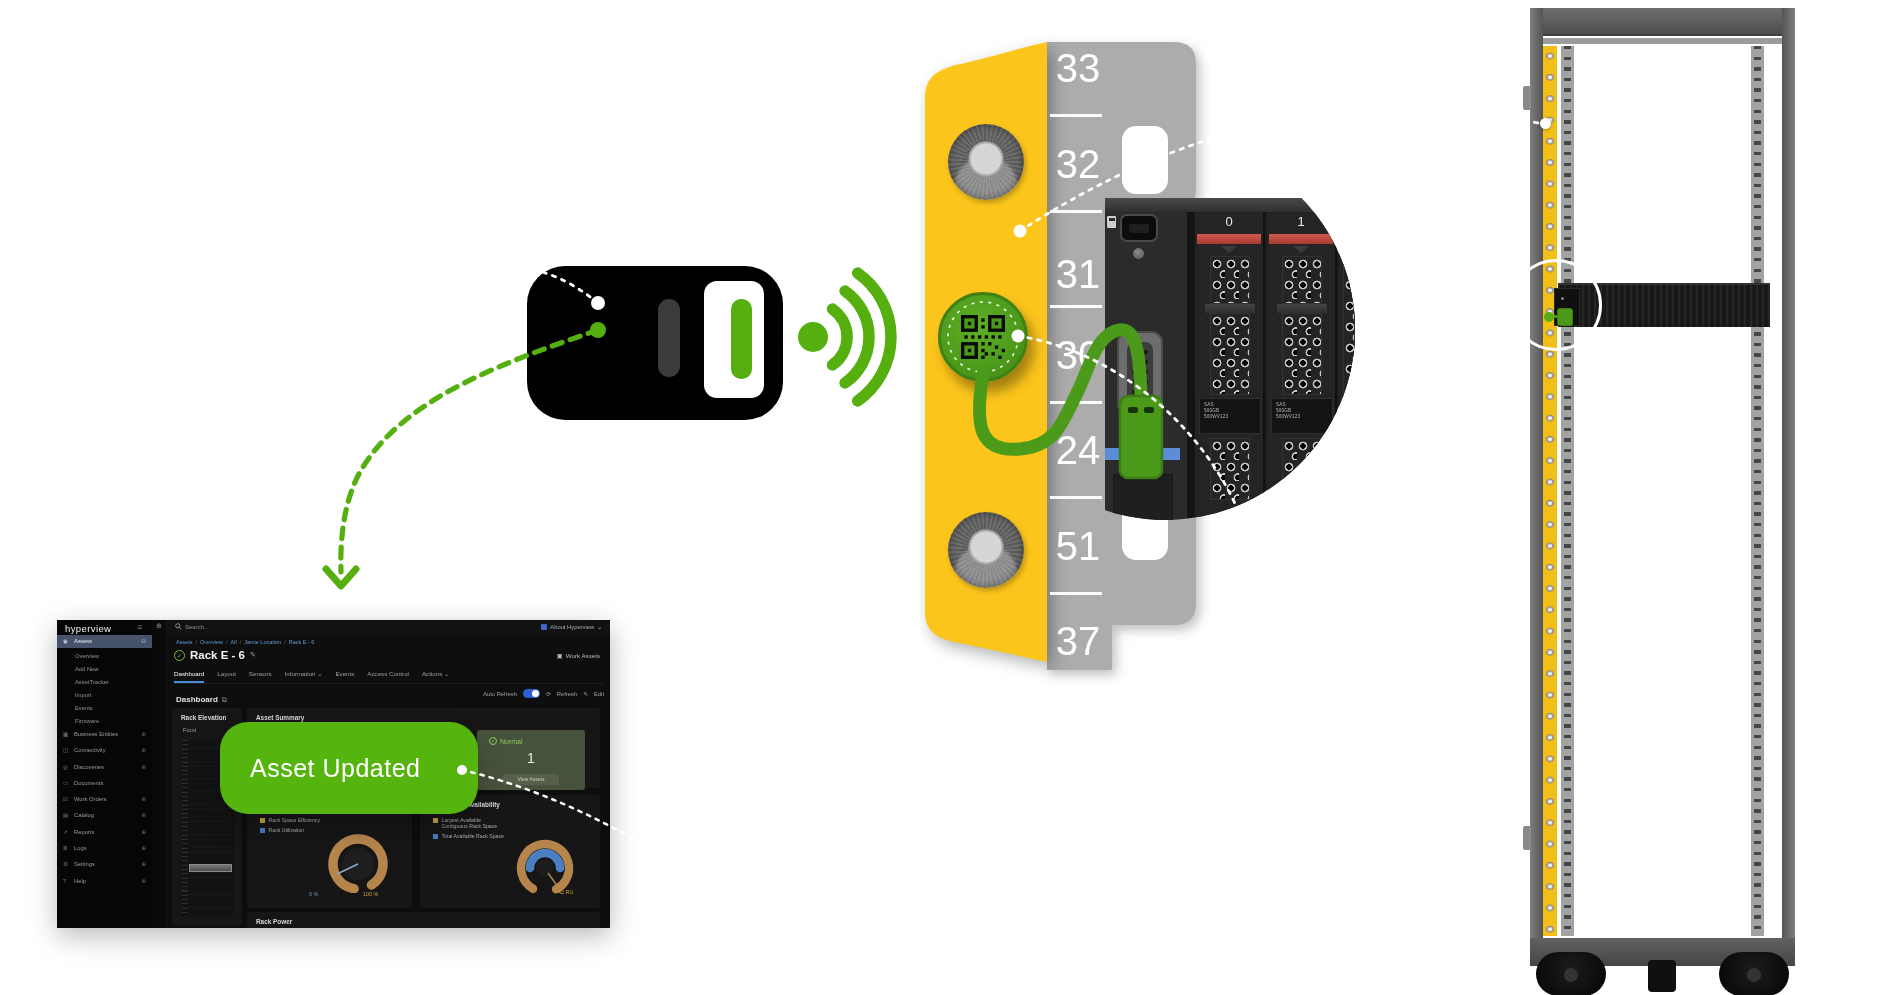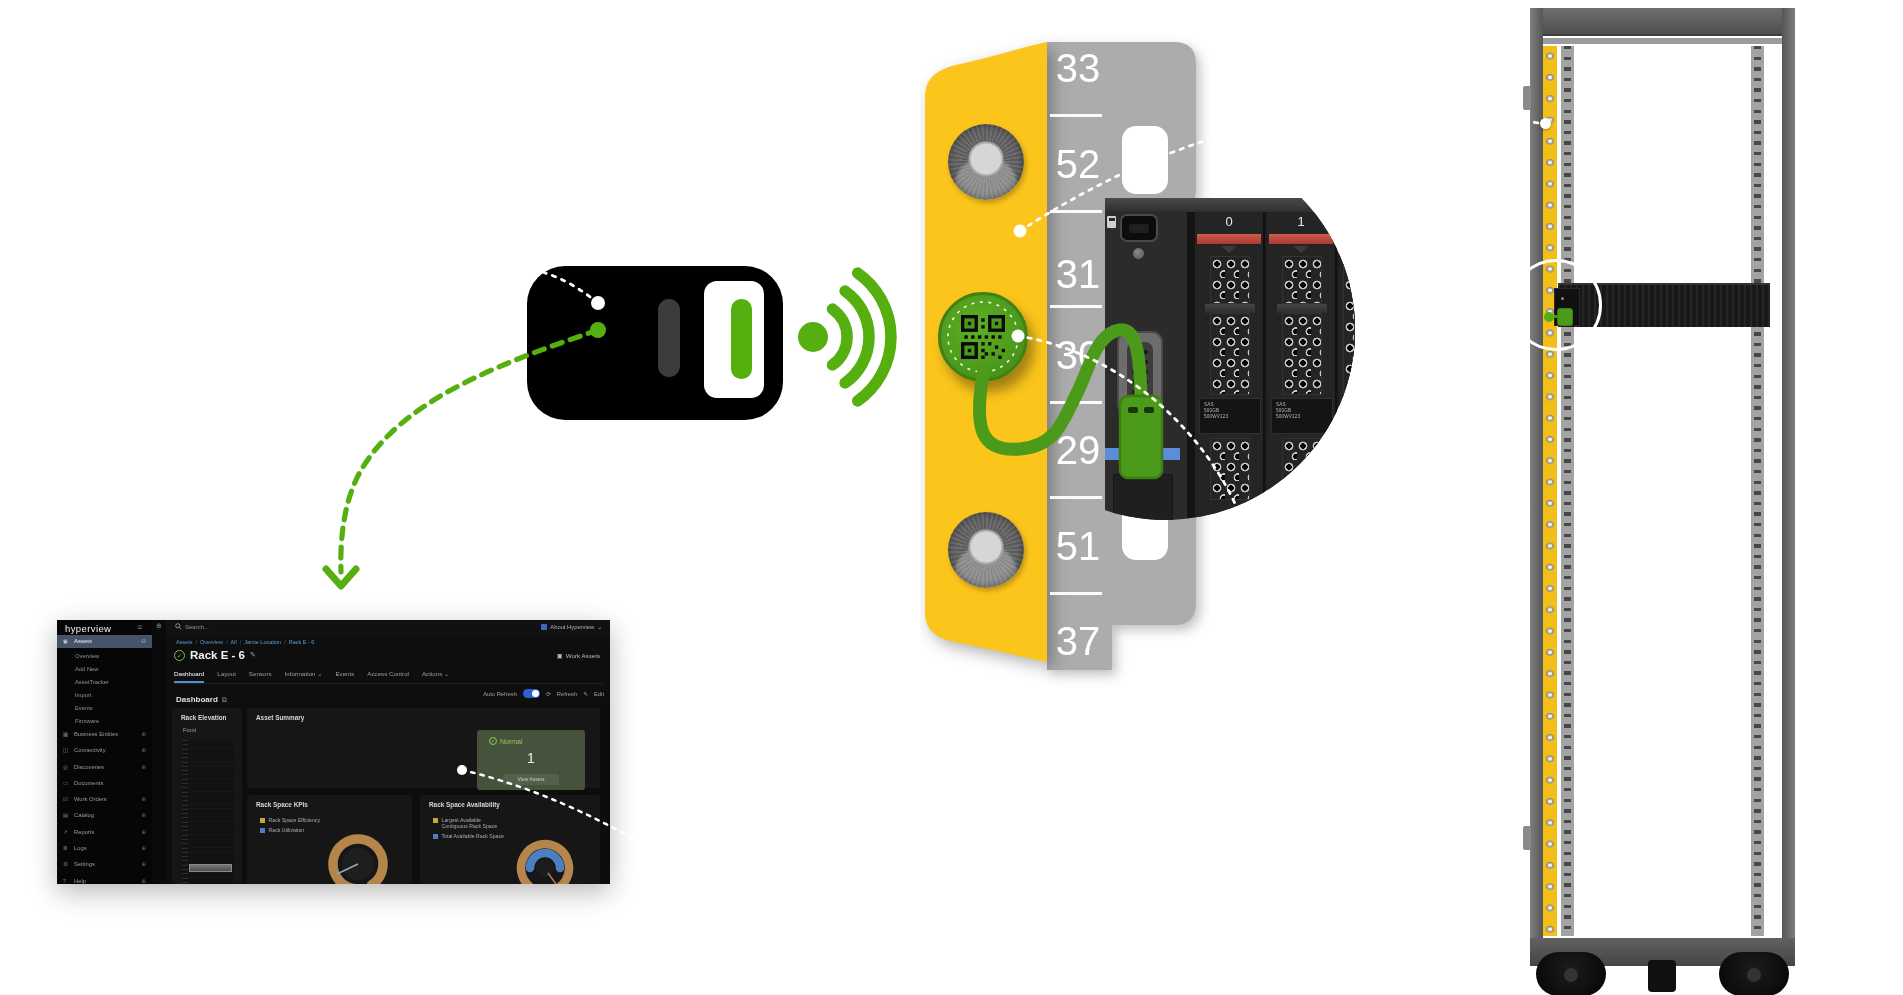--- a/index.html
+++ b/index.html
@@ -56,21 +56,21 @@
   .port-mini { position:absolute; left:15px; top:2px; width:38px; height:28px; background:#0c0c0c; border:2px solid #4a4a4a; border-radius:7px; }
   .port-slot { position:absolute; left:7px; top:8px; width:20px; height:9px; background:#1e1e1e; border-radius:2px; color:#888; font-size:4px; text-align:center; line-height:9px; letter-spacing:1px; }
   .pic-icon { position:absolute; left:2px; top:4px; width:9px; height:12px; background:#cfcfcf; border-radius:1px; }
   .pic-icon::after { content:""; position:absolute; left:1.5px; top:2px; width:6px; height:3px; background:#2b2b2b; }
   .screw { position:absolute; width:11px; height:11px; border-radius:50%; background:radial-gradient(circle at 40% 35%, #8c8c8c, #565656); border:1px solid #777; }
   .vga { position:absolute; left:11px; top:118px; }
   .bluestripe { position:absolute; left:0; top:236px; width:75px; height:12px; background:#5B8DD9; }
   .lowbox { position:absolute; left:8px; top:262px; width:60px; height:92px; background:#1f1f1f; border:1px solid #171717; }
 
   
-  .dash { left:57px; top:620px; width:553px; height:264px; background:#0E0E0E; z-index:20;
+  .dash { left:57px; top:620px; width:553px; height:308px; background:#0E0E0E; z-index:20;
           box-shadow:0 8px 26px rgba(0,0,0,.28); overflow:hidden; }
   .dash .sidebar { position:absolute; left:0; top:0; width:95px; height:308px; background:#060606; }
   .dash .logo { position:absolute; left:8px; top:3px; color:#f2f2f2; font-size:9.5px; letter-spacing:.4px; }
   .dash .burger { position:absolute; left:80px; top:2px; color:#777; font-size:9px; }
   .side-active { position:absolute; left:0; top:15px; width:95px; height:13px; background:#46536B; color:#e8edf4; font-size:6px; line-height:13px; }
   .side-active .ic { position:absolute; left:6px; color:#cfd6df; font-size:5.5px; }
   .side-active .lb { position:absolute; left:17px; }
   .side-active .x  { position:absolute; right:6px; color:#9fb0c8; font-size:6px; }
   .side-subs { position:absolute; left:0; top:30px; width:95px; }
   .side-sub { height:13px; padding-left:18px; color:#8e969c; font-size:5.8px; line-height:13px; white-space:nowrap; }
@@ -180,27 +180,27 @@
 
   <svg class="abs rail-svg" width="290" height="660" viewBox="0 0 290 660">
     <path d="M 127 12 L 254 12 Q 276 12 276 34 L 276 158 Q 276 180 254 180 L 192 180 L 192 438 L 254 438 Q 276 438 276 460 L 276 573 Q 276 595 254 595 L 192 595 L 192 640 L 127 640 Z" fill="#ACACAC" filter="drop-shadow(4px 5px 6px rgba(0,0,0,.25))"></path>
     <rect x="202" y="96" width="46" height="68" rx="14" fill="#ffffff"></rect>
     <rect x="202" y="472" width="46" height="58" rx="14" fill="#ffffff"></rect>
     <path d="M 5 68 C 5 45 20 38 45 33 C 72 27 100 18 127 12 L 127 632 C 100 626 72 620 45 614 C 20 610 5 604 5 582 Z" fill="#FBC51B" filter="drop-shadow(5px 6px 8px rgba(0,0,0,.30))"></path>
   </svg>
   <div class="abs rail-scale">
       <div class="rail-num" style="top: 15px;">33</div>
       <div class="rail-tick" style="top: 84px;"></div>
-      <div class="rail-num" style="top: 110.5px;">52</div>
+      <div class="rail-num" style="top: 110.5px;">32</div>
       <div class="rail-tick" style="top: 179.5px;"></div>
       <div class="rail-num" style="top: 221px;">31</div>
       <div class="rail-tick" style="top: 275px;"></div>
       <div class="rail-num" style="top: 301.5px;">30</div>
       <div class="rail-tick" style="top: 370.5px;"></div>
-      <div class="rail-num" style="top: 397px;">29</div>
+      <div class="rail-num" style="top: 397px;">24</div>
       <div class="rail-tick" style="top: 466px;"></div>
       <div class="rail-num" style="top: 492.5px;">51</div>
       <div class="rail-tick" style="top: 561.5px;"></div>
       <div class="rail-num" style="top: 588px;">37</div>
     </div>
   <div class="abs grommet" style="left:948px; top:124px;"></div>
   <div class="abs grommet" style="left:948px; top:512px;"></div>
 
   <div class="abs srv">
     <div class="bezel"></div>
@@ -511,20 +511,23 @@
         </div>
         <div class="pnl" style="left:81px; top:208px; width:353px; height:16px;">
           <div class="pnl-title">Rack Power</div>
         </div>
 
       </div>
 
     </div>
   </div>
 
+  <div class="abs toast">
+    <span class="toast-text">Asset Updated</span>
+  </div>
 
   <div class="abs rack">
     <div class="inner"></div>
     <div class="beam-t"></div>
     <div class="lip-t"></div>
     <div class="ystrip"></div>
     <div class="rail" style="left:31px;">
         <div class="holes"></div>
       </div>
     <div class="rail" style="left:221px;">

